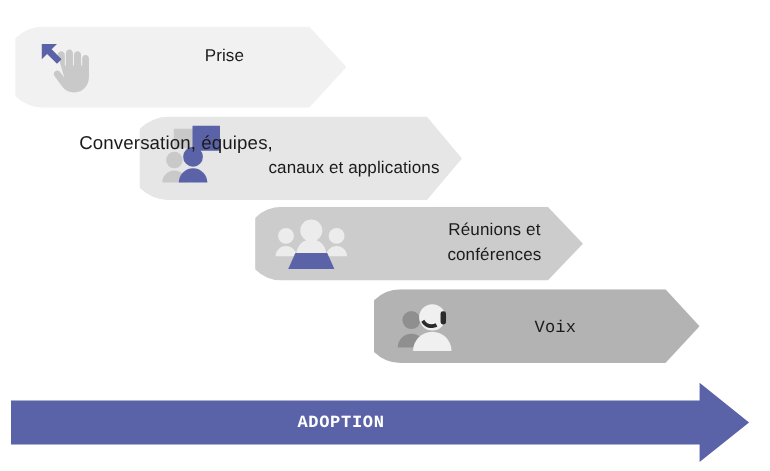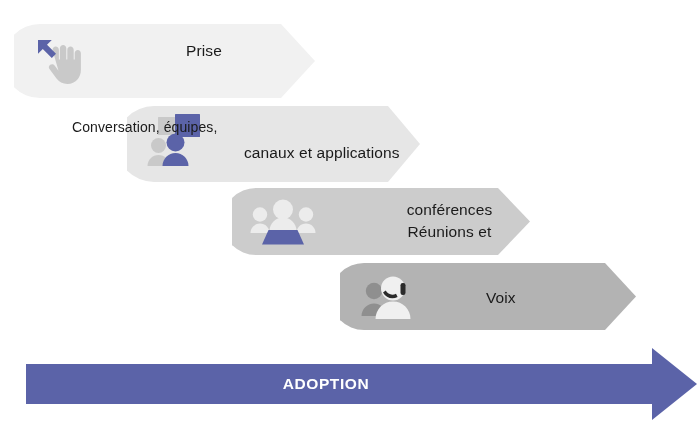--- a/index.html
+++ b/index.html
@@ -46,21 +46,21 @@
   .band-label.two-line { text-align: center; }
 
   .band-icon {
     position: absolute;
   }
 
   
   .float-label {
     position: absolute;
     color: #1a1a1a;
-    font-size: 14px;
+    font-size: 17px;
     line-height: 1.42;
     white-space: nowrap;
     letter-spacing: 0.1px;
   }
 
   
   .adoption {
     position: absolute;
   }
   .adoption-text {
@@ -144,22 +144,22 @@
         <path d="M46.5 35 c0-5.2 4.3-9.4 9.5-9.4 c5.2 0 9.5 4.2 9.5 9.4 Z" fill="#ececec"></path>
 
         <circle cx="33" cy="11.5" r="10.0" fill="#ececec"></circle>
         <path d="M19.5 33 c0-7.4 6.1-13.4 13.5-13.4 c7.4 0 13.5 6.0 13.5 13.4 Z" fill="#ececec"></path>
 
         <path d="M18.5 32 L47.5 32 L54 46.5 L12 46.5 Z" fill="#5b63a8"></path>
       </svg>
     </div>
 
     <div class="band-label two-line" style="left:130px; top:11px; width:175px;">
+      <div>Réunions et</div>
       <div>conférences</div>
-      <div>Réunions et</div>
     </div>
   </div>
 
   <div class="band" style="left:340px; top:263px; width:296px; height:67px;">
     <svg class="band-shape" viewBox="0 0 296 67" preserveAspectRatio="none">
       <path d="M 24 0 L 265 0 L 296 33.5 L 265 67 L 24 67
                A 24 24 0 0 1 24 0 Z" fill="#b3b3b3"></path>
     </svg>
 
     <div class="band-icon" style="left:19px; top:9px; width:62px; height:50px;">
@@ -169,23 +169,23 @@
         <path d="M2.5 44 c0-6.9 5.6-12.5 12.5-12.5 c6.9 0 12.5 5.6 12.5 12.5 Z" fill="#8f8f8f"></path>
 
         <circle cx="34" cy="16.5" r="12.0" fill="#f0f0f0"></circle>
         <path d="M16.5 47 c0-9.7 7.8-17.5 17.5-17.5 c9.7 0 17.5 7.8 17.5 17.5 Z" fill="#f0f0f0"></path>
 
         <path d="M24.0 20.5 c3.0 5.6 9.4 7.2 14.6 4.4 l-1.6-3.1 c-3.7 1.9-8.2 0.8-10.3-3.2 Z" fill="#2b2b2b"></path>
         <rect x="41.5" y="11.0" width="5.0" height="12.0" rx="2.2" fill="#2b2b2b"></rect>
       </svg>
     </div>
 
-    <div class="band-label" style="left:146px; top:24px;">Voix</div>
+    <div class="band-label" style="left:146px; top:24px;font-family:Liberation Mono, monospace;">Voix</div>
   </div>
 
-  <div class="adoption" style="left:26px; top:348px; width:671px; height:72px;">
+  <div class="adoption" style="left:10px; top:348px; width:671px; height:72px;font-family:Liberation Mono, monospace;">
     <svg width="671" height="72" viewBox="0 0 671 72" preserveAspectRatio="none">
       <path d="M0 16 L626 16 L626 0 L671 36 L626 72 L626 56 L0 56 Z" fill="#5b63a8"></path>
     </svg>
     <div class="adoption-text" style="left:0px; top:27px; width:600px;">ADOPTION</div>
   </div>
 
 </div>
 
 </body></html>

